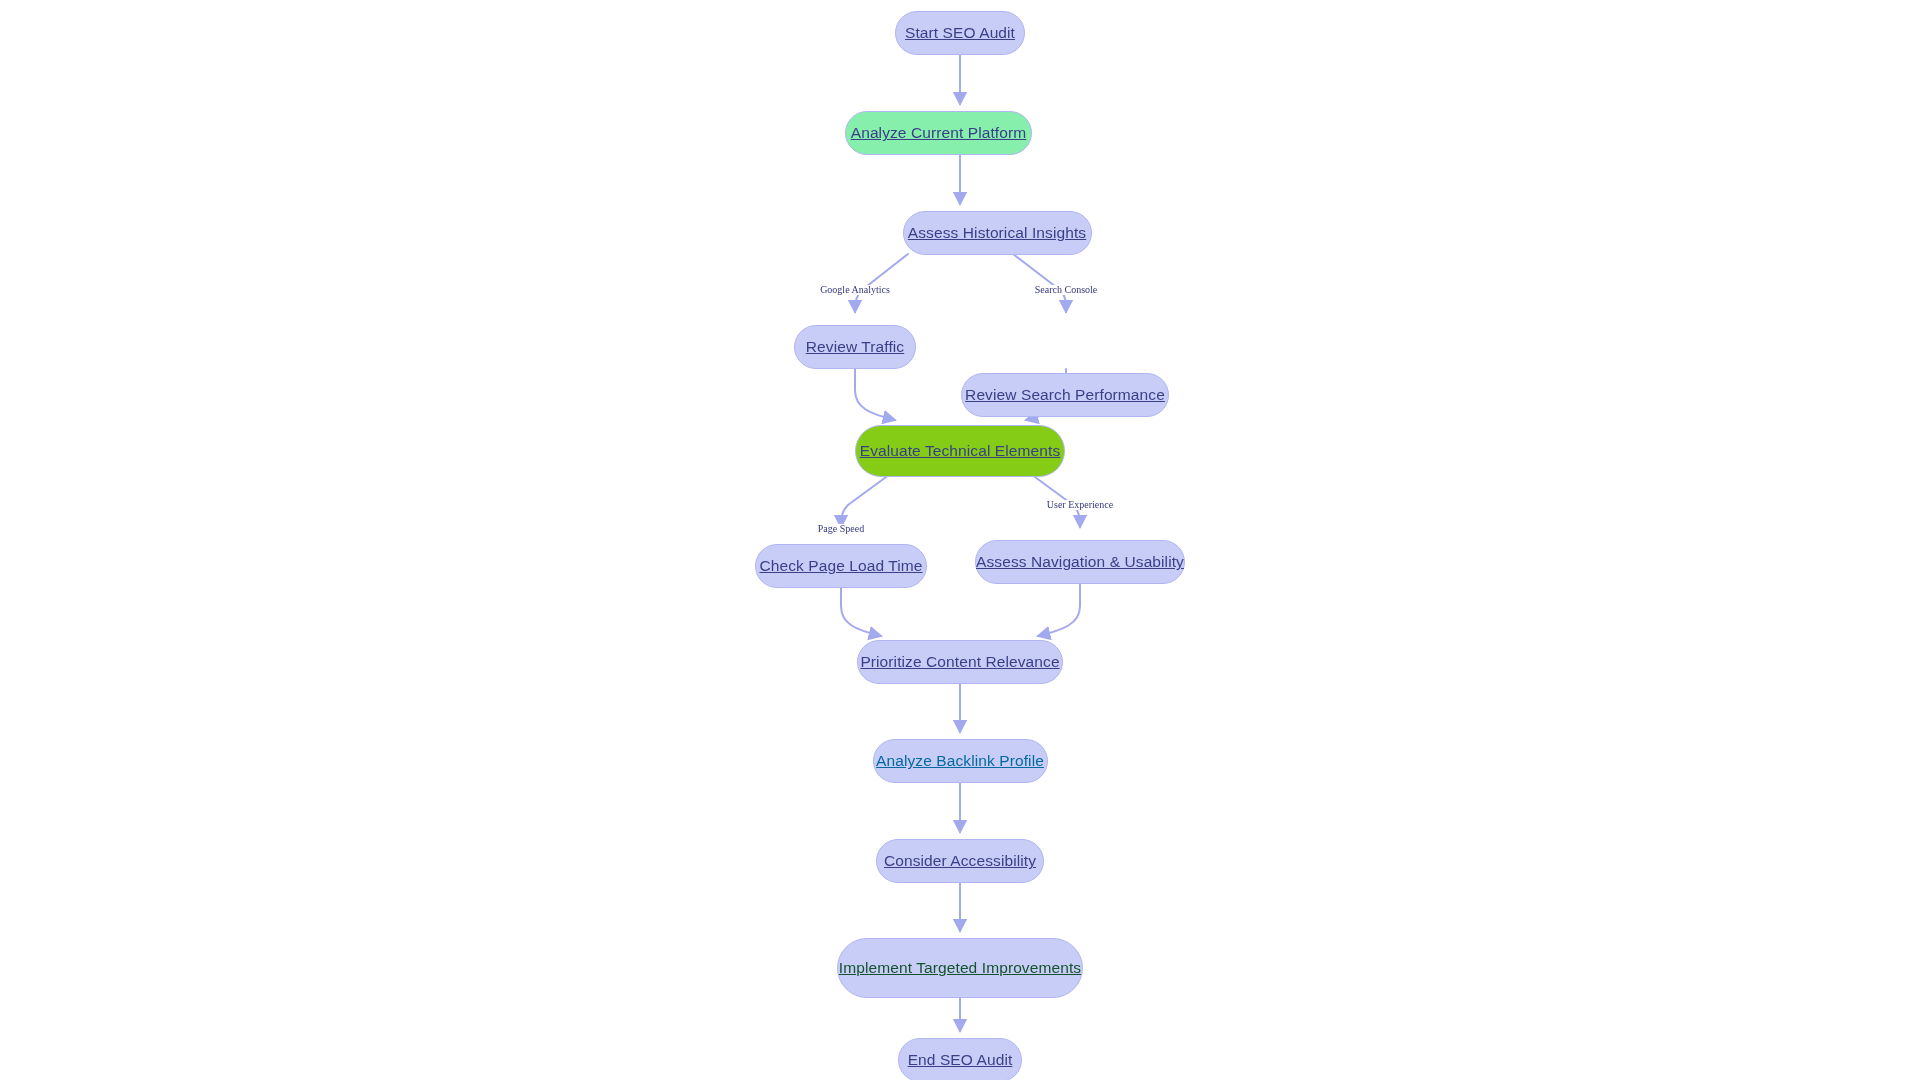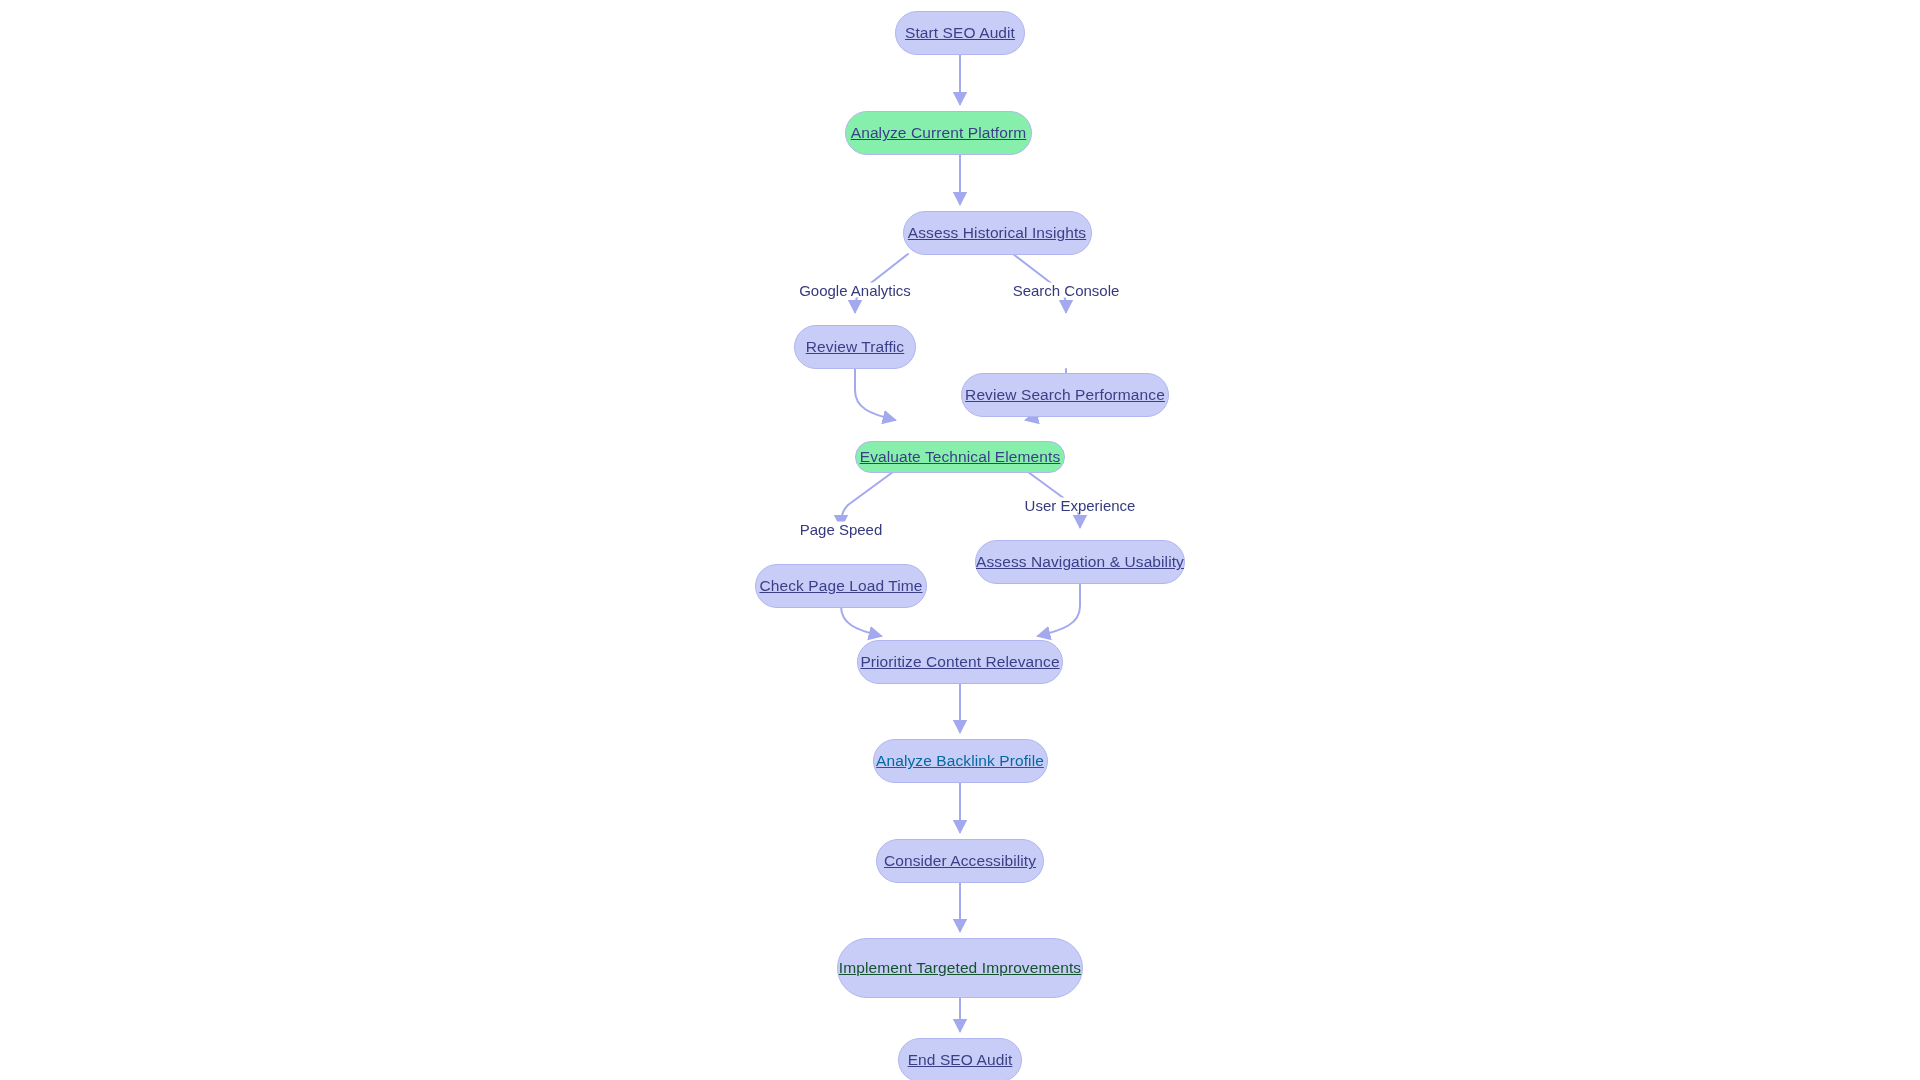--- a/index.html
+++ b/index.html
@@ -47,22 +47,22 @@
     cursor: pointer;
   }
   .node-label {
     display: block;
     pointer-events: none;
     text-decoration: underline;
   }
   .edge-label {
     position: absolute;
     color: #35397e;
-    font-family: Liberation Sans, sans-serif;
-    font-size: 15px;
+    font-family: Liberation Serif, serif;
+    font-size: 10px;
     font-weight: 400;
     white-space: nowrap;
     background: #ffffff;
     padding: 0 2px;
     line-height: 1;
     transform: translate(-50%, -50%);
   }
 </style>
 </head>
 <body>
@@ -102,24 +102,24 @@
       </div>
       <div class="node" style="left: 865.5px; top: 211px; width: 189px; height: 44px; background: rgb(200, 205, 247); border-color: rgb(176, 182, 239); color: rgb(58, 63, 135); margin-left: 37px;">
         <span class="node-label">Assess Historical Insights</span>
       </div>
       <div class="node" style="left: 794px; top: 325px; width: 122px; height: 44px; background: rgb(200, 205, 247); border-color: rgb(176, 182, 239); color: rgb(58, 63, 135);">
         <span class="node-label">Review Traffic</span>
       </div>
       <div class="node" style="left: 961px; top: 325px; width: 208px; height: 44px; background: rgb(200, 205, 247); border-color: rgb(176, 182, 239); color: rgb(58, 63, 135); margin-top: 48px;">
         <span class="node-label">Review Search Performance</span>
       </div>
-      <div class="node" style="left: 855px; top: 425px; width: 210px; height: 32px; background: #86efac; border-color: rgb(176, 182, 239); color: rgb(58, 63, 135); margin-top: 16px;">
+      <div class="node" style="left: 855px; top: 425px; width: 210px; height: 52px; background: #84cc16; border-color: rgb(176, 182, 239); color: rgb(58, 63, 135);">
         <span class="node-label">Evaluate Technical Elements</span>
       </div>
-      <div class="node" style="left: 755px; top: 564px; width: 172px; height: 44px; background: rgb(200, 205, 247); border-color: rgb(176, 182, 239); color: rgb(58, 63, 135);">
+      <div class="node" style="left: 755px; top: 544px; width: 172px; height: 44px; background: rgb(200, 205, 247); border-color: rgb(176, 182, 239); color: rgb(58, 63, 135);">
         <span class="node-label">Check Page Load Time</span>
       </div>
       <div class="node" style="left: 975px; top: 540px; width: 210px; height: 44px; background: rgb(200, 205, 247); border-color: rgb(176, 182, 239); color: rgb(58, 63, 135);">
         <span class="node-label">Assess Navigation &amp; Usability</span>
       </div>
       <div class="node" style="left: 857px; top: 640px; width: 206px; height: 44px; background: rgb(200, 205, 247); border-color: rgb(176, 182, 239); color: rgb(58, 63, 135);">
         <span class="node-label">Prioritize Content Relevance</span>
       </div>
       <div class="node" style="left: 872.5px; top: 739px; width: 175px; height: 44px; background: rgb(200, 205, 247); border-color: rgb(176, 182, 239); color: #0369a1; align-items: center;">
         <span class="node-label">Analyze Backlink Profile</span>

